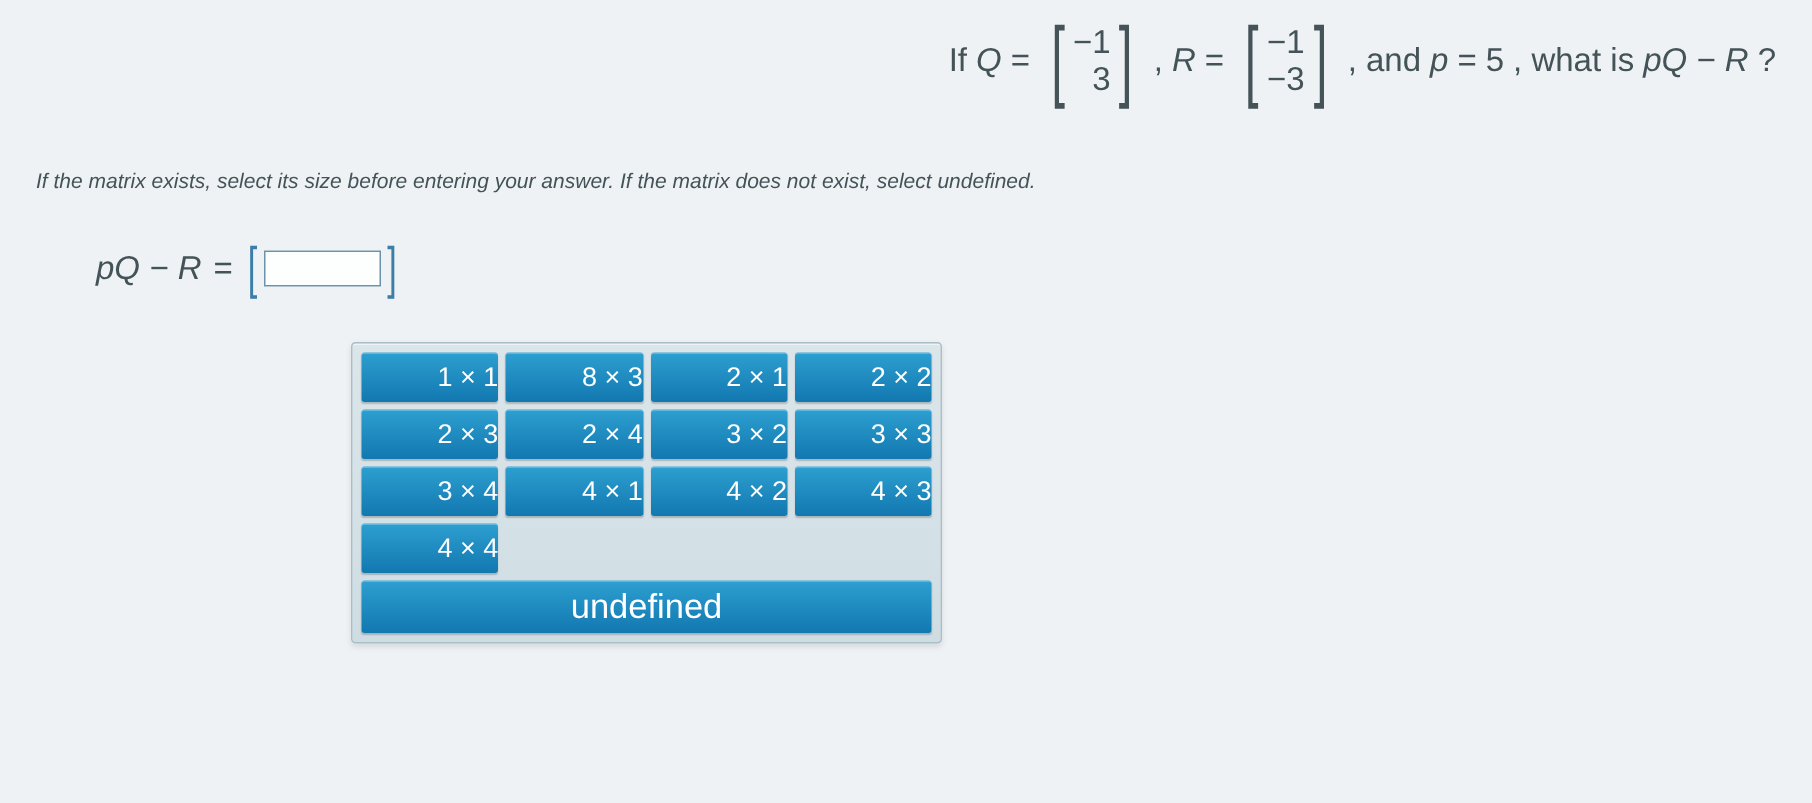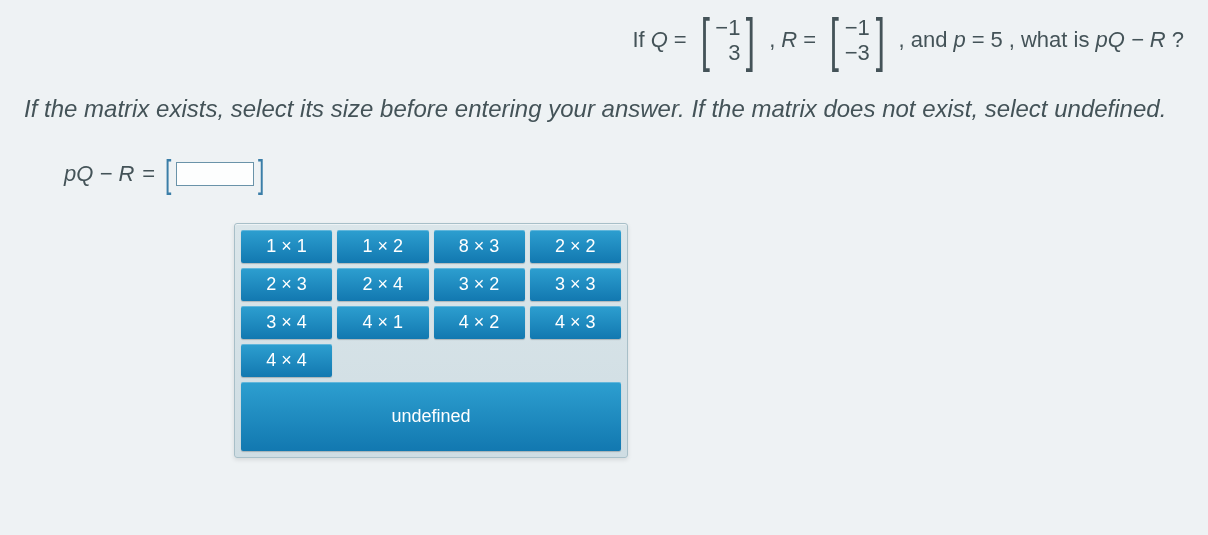--- a/index.html
+++ b/index.html
@@ -40,22 +40,22 @@
   }
   .mcol {
     display: flex;
     flex-direction: column;
     align-items: flex-end;
     line-height: 1.15;
     font-size: 22px;
     padding: 0 2px;
   }
   .prompt2 {
-    margin-top: 20px;
-    font-size: 24px;
+    margin-top: 40px;
+    font-size: 14px;
     font-style: italic;
     color: #445358;
     line-height: 1.55;
     max-width: 1160px;
   }
   .eqline {
     margin-top: 28px;
     margin-left: 40px;
     display: flex;
     align-items: center;
@@ -95,36 +95,36 @@
     box-shadow: 0 2px 4px rgba(0,0,0,0.1), inset 0 1px 0 rgba(255,255,255,0.5);
   }
   .grid {
     display: grid;
     grid-template-columns: repeat(4, 1fr);
     gap: 5px;
   }
   .cell {
     background: linear-gradient(#2d9fd0, #1278b0);
     color: #ffffff;
-    text-align: center;
+    text-align: right;
     font-size: 18px;
     padding: 6px 0;
     border-radius: 2px;
     cursor: pointer;
     box-shadow: inset 0 1px 0 rgba(255,255,255,0.25), 0 1px 1px rgba(0,0,0,0.2);
     font-style: normal;
     user-select: none;
   }
   .undef {
     grid-column: 1 / span 4;
     background: linear-gradient(#2d9fd0, #1278b0);
     color: #fff;
     text-align: center;
-    font-size: 18px;
-    padding: 24px 0;
+    font-size: 23px;
+    padding: 4px 0;
     border-radius: 2px;
     cursor: pointer;
     box-shadow: inset 0 1px 0 rgba(255,255,255,0.25), 0 1px 1px rgba(0,0,0,0.2);
     margin-top: 5px;
     user-select: none;
   }
 </style>
 </head>
 <body>
 
@@ -170,22 +170,22 @@
     <span class="ans-brackets norm">
       <span class="abrk">[</span>
       <span class="ans-box"></span>
       <span class="abrk">]</span>
     </span>
   </div>
 
   <div class="panel">
     <div class="grid">
       <div class="cell">1 × 1</div>
-      <div class="cell">1 × 2</div>
       <div class="cell">8 × 3</div>
+      <div class="cell">2 × 1</div>
       <div class="cell">2 × 2</div>
       <div class="cell">2 × 3</div>
       <div class="cell">2 × 4</div>
       <div class="cell">3 × 2</div>
       <div class="cell">3 × 3</div>
       <div class="cell">3 × 4</div>
       <div class="cell">4 × 1</div>
       <div class="cell">4 × 2</div>
       <div class="cell">4 × 3</div>
       <div class="cell">4 × 4</div>

